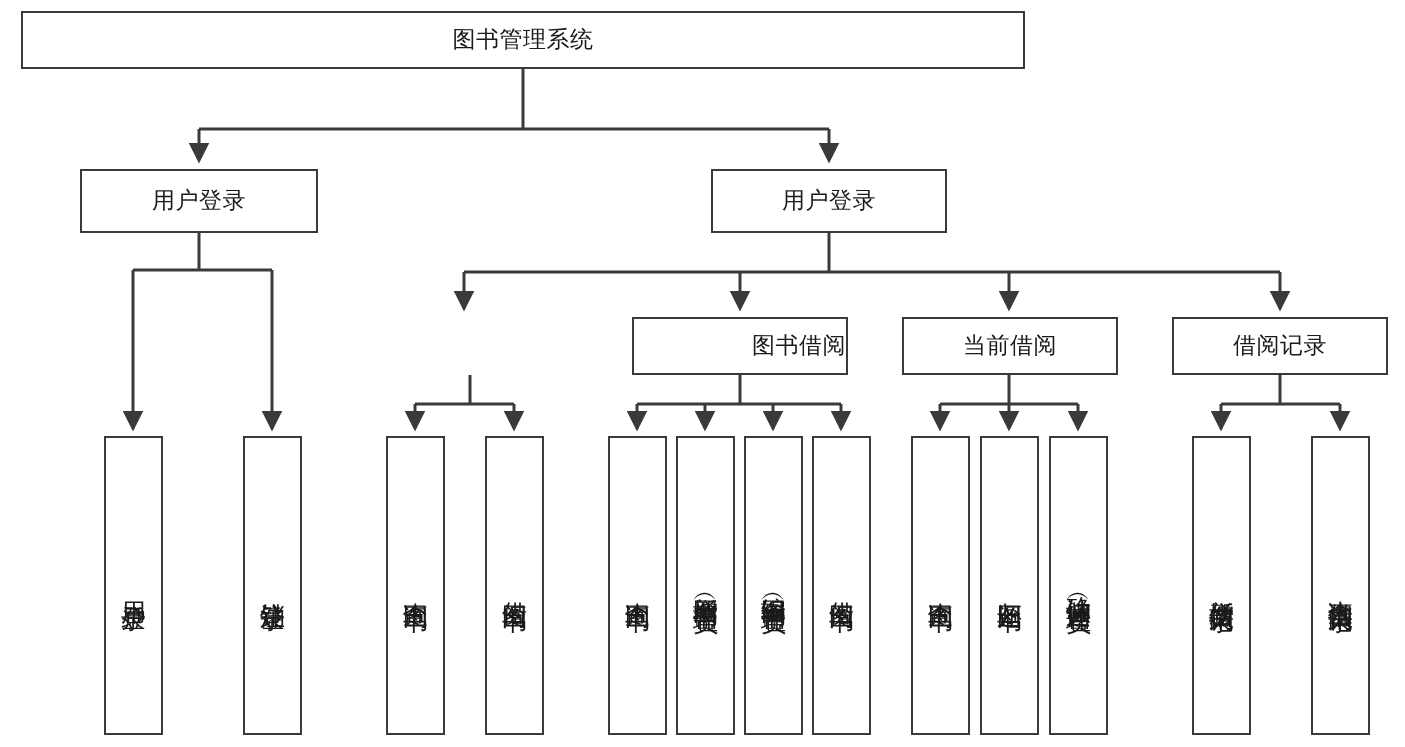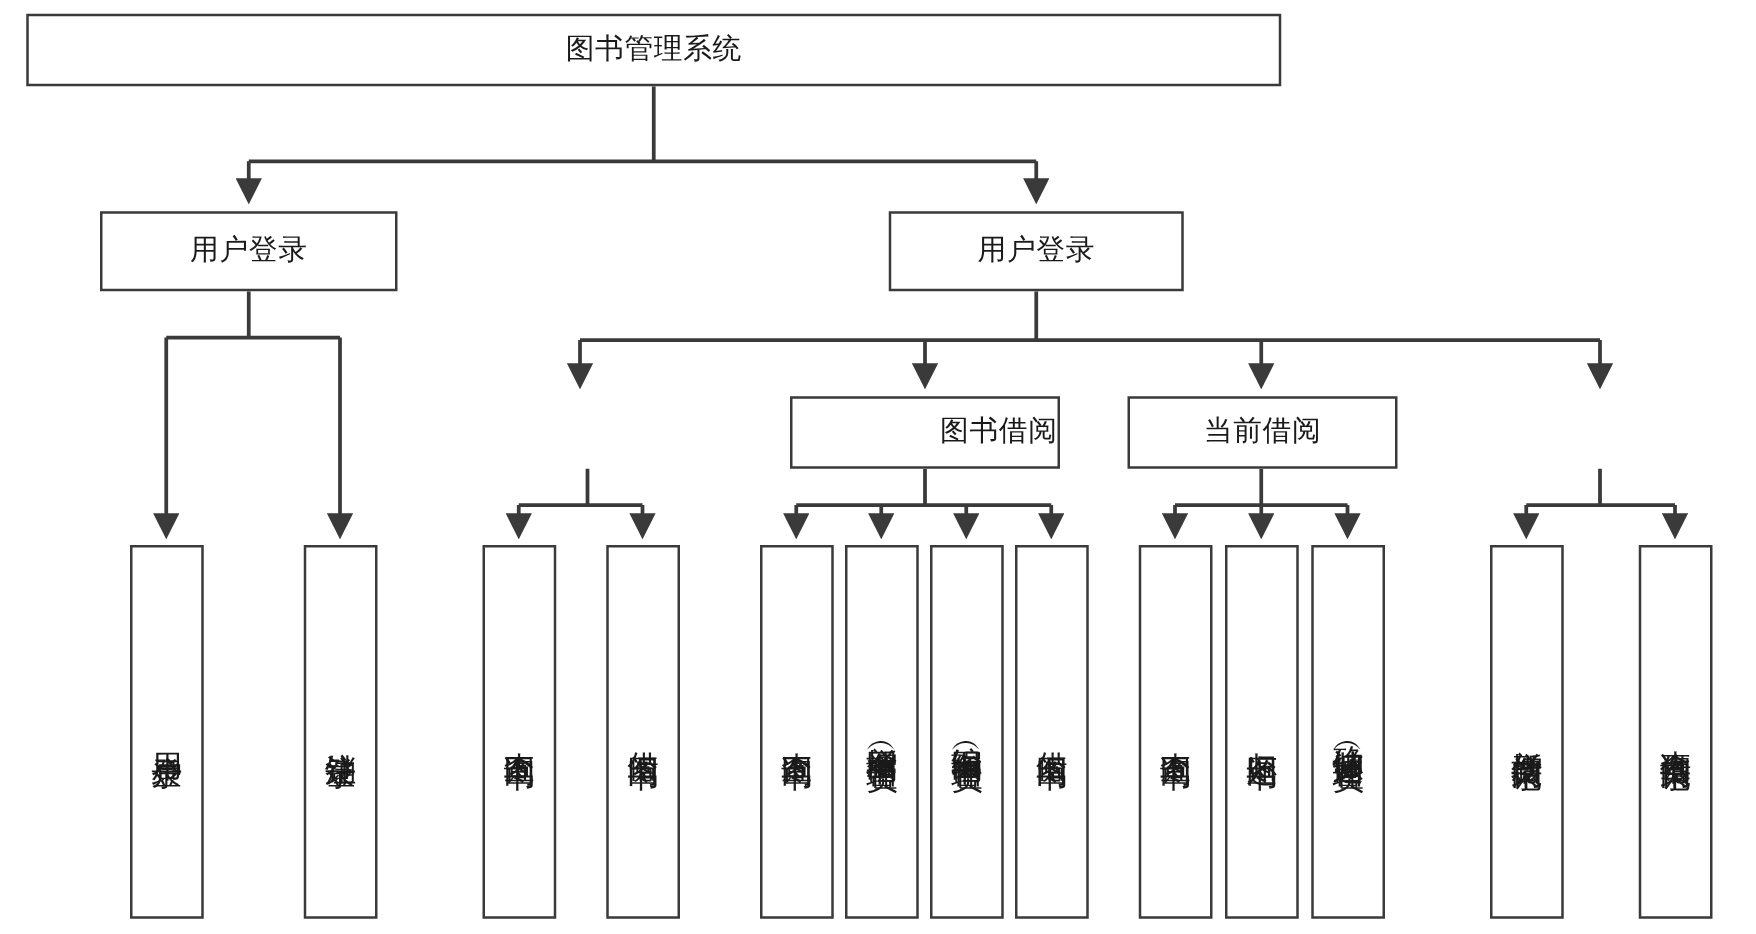--- a/index.html
+++ b/index.html
@@ -137,20 +137,23 @@
 
 
   <div class="node horiz" style="left:632px; top:317px; width:216px; height:58px;justify-content:flex-end;">
     <span class="node-label">图书借阅</span>
   </div>
 
   <div class="node horiz" style="left:902px; top:317px; width:216px; height:58px;">
     <span class="node-label">当前借阅</span>
   </div>
 
+  <div class="node horiz" style="left:1172px; top:317px; width:216px; height:58px;">
+    <span class="node-label">借阅记录</span>
+  </div>
 
   <div class="node vert" style="left:104px; top:436px; width:59px; height:299px;">
     <span class="node-label">用户登录</span>
   </div>
 
   <div class="node vert" style="left:243px; top:436px; width:59px; height:299px;">
     <span class="node-label">注销登录</span>
   </div>
 
   <div class="node vert" style="left:386px; top:436px; width:59px; height:299px;">

